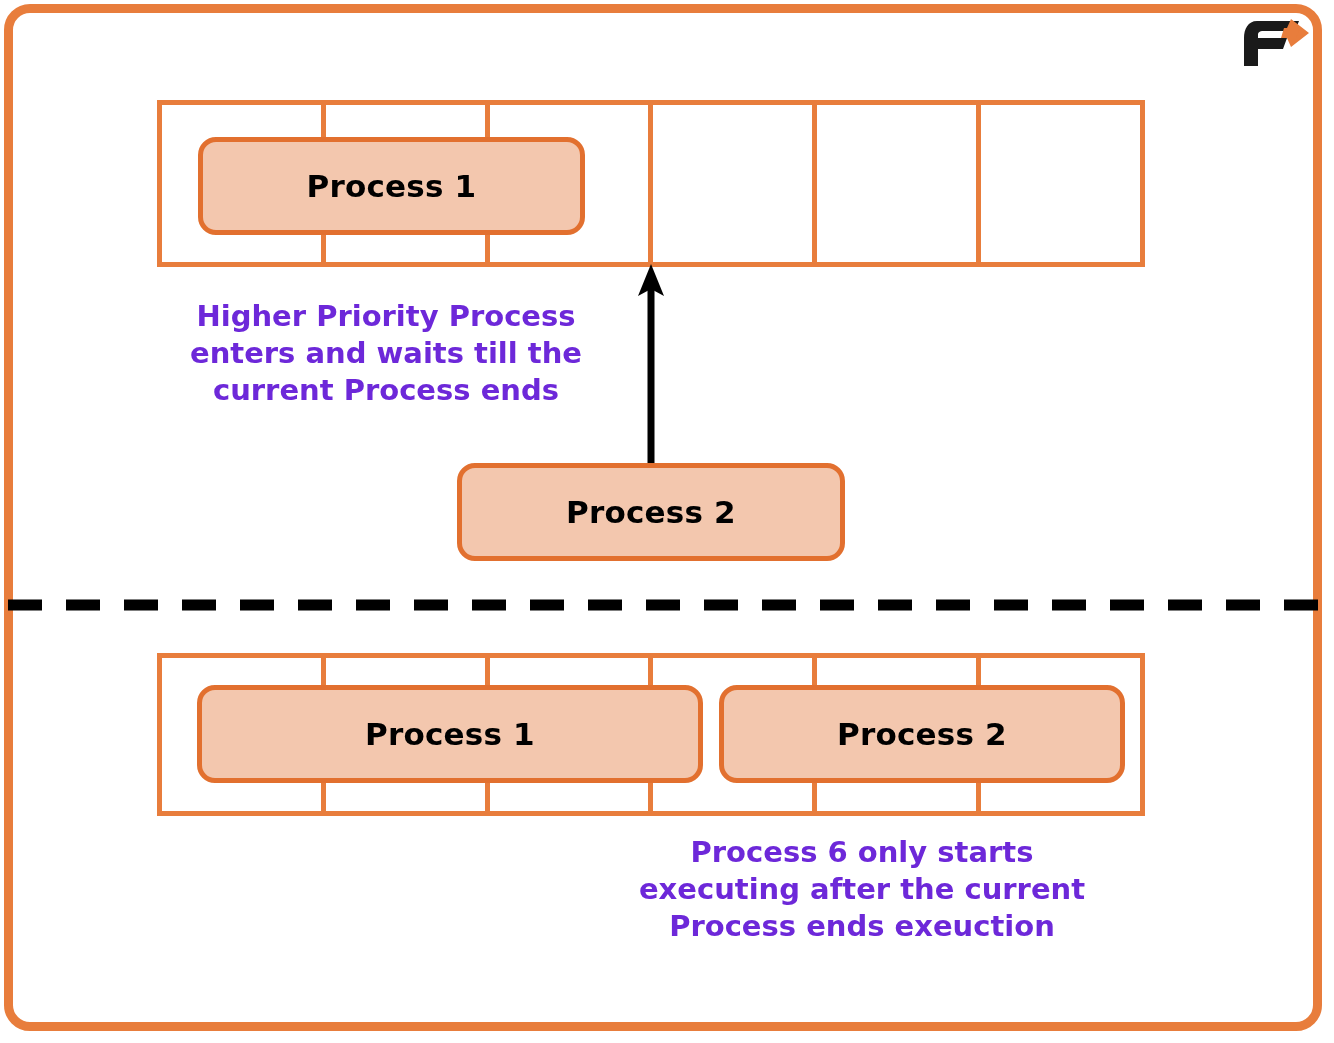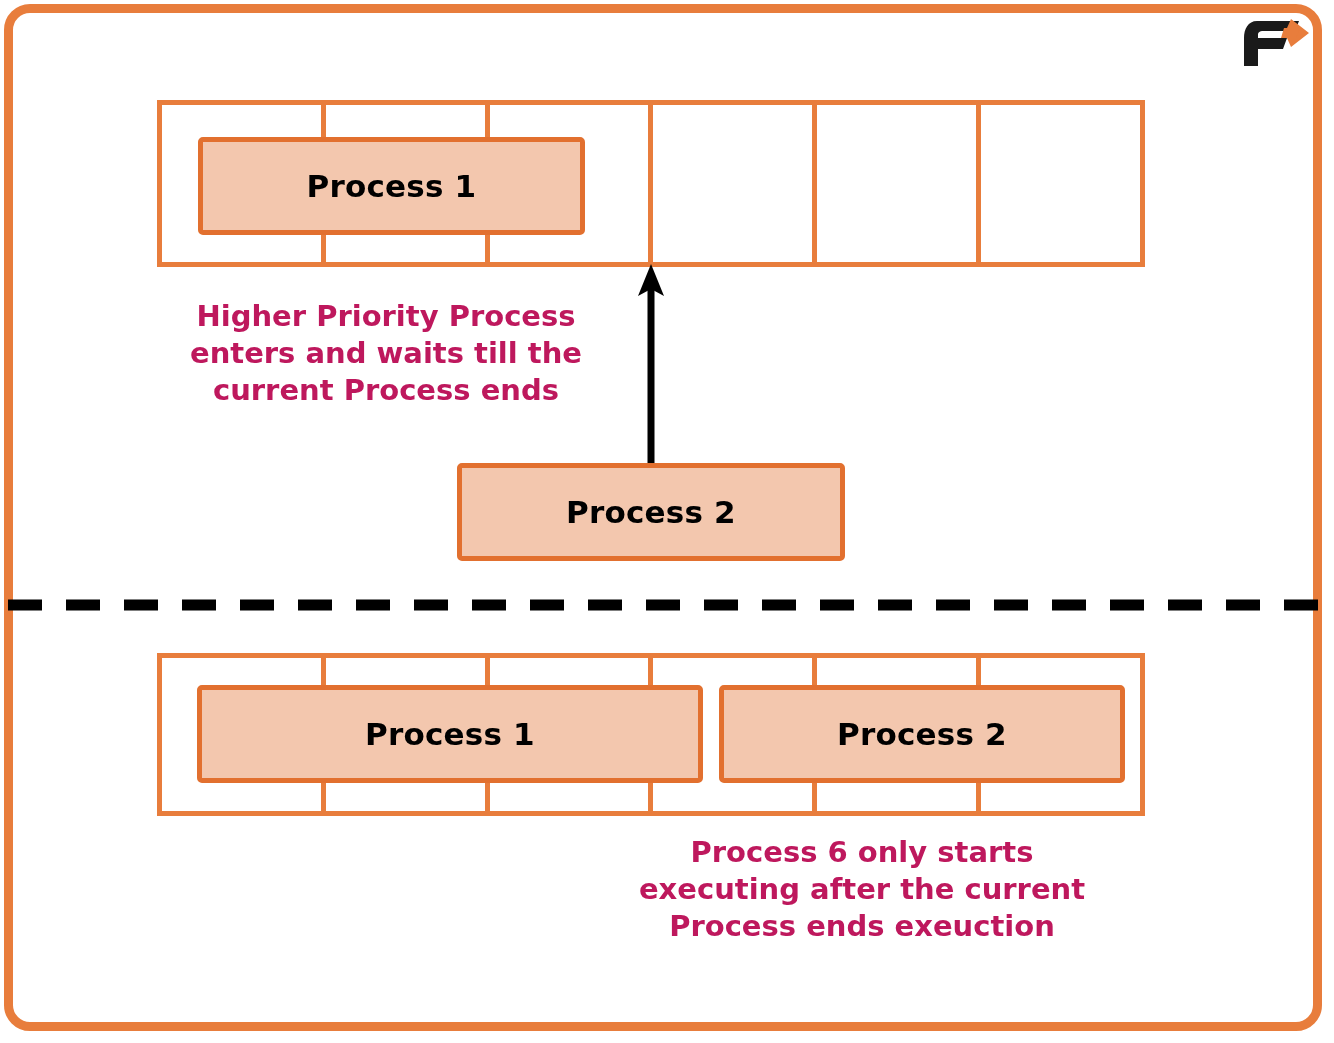--- a/index.html
+++ b/index.html
@@ -70,21 +70,21 @@
     width: 988px;
     height: 163px;
   }
 
   
   .process-block {
     position: absolute;
     box-sizing: border-box;
     background: #F3C7AE;
     border: 5px solid #E2702F;
-    border-radius: 5px;
+    border-radius: 18px;
     display: flex;
     align-items: center;
     justify-content: center;
     color: #000000;
     font-weight: bold;
     letter-spacing: 0.2px;
   }
 
   #block-top-p1 {
     left: 198px;
@@ -131,21 +131,21 @@
     top: 596px;
     width: 1318px;
     height: 12px;
   }
 
   
   .caption {
     position: absolute;
     text-align: center;
     font-weight: bold;
-    color: #be185d;
+    color: #6d28d9;
     line-height: 1.28;
     white-space: pre-line;
   }
   #caption-top {
     left: 160px;
     top: 298px;
     width: 452px;
     font-size: 29px;
   }
   #caption-bottom {

